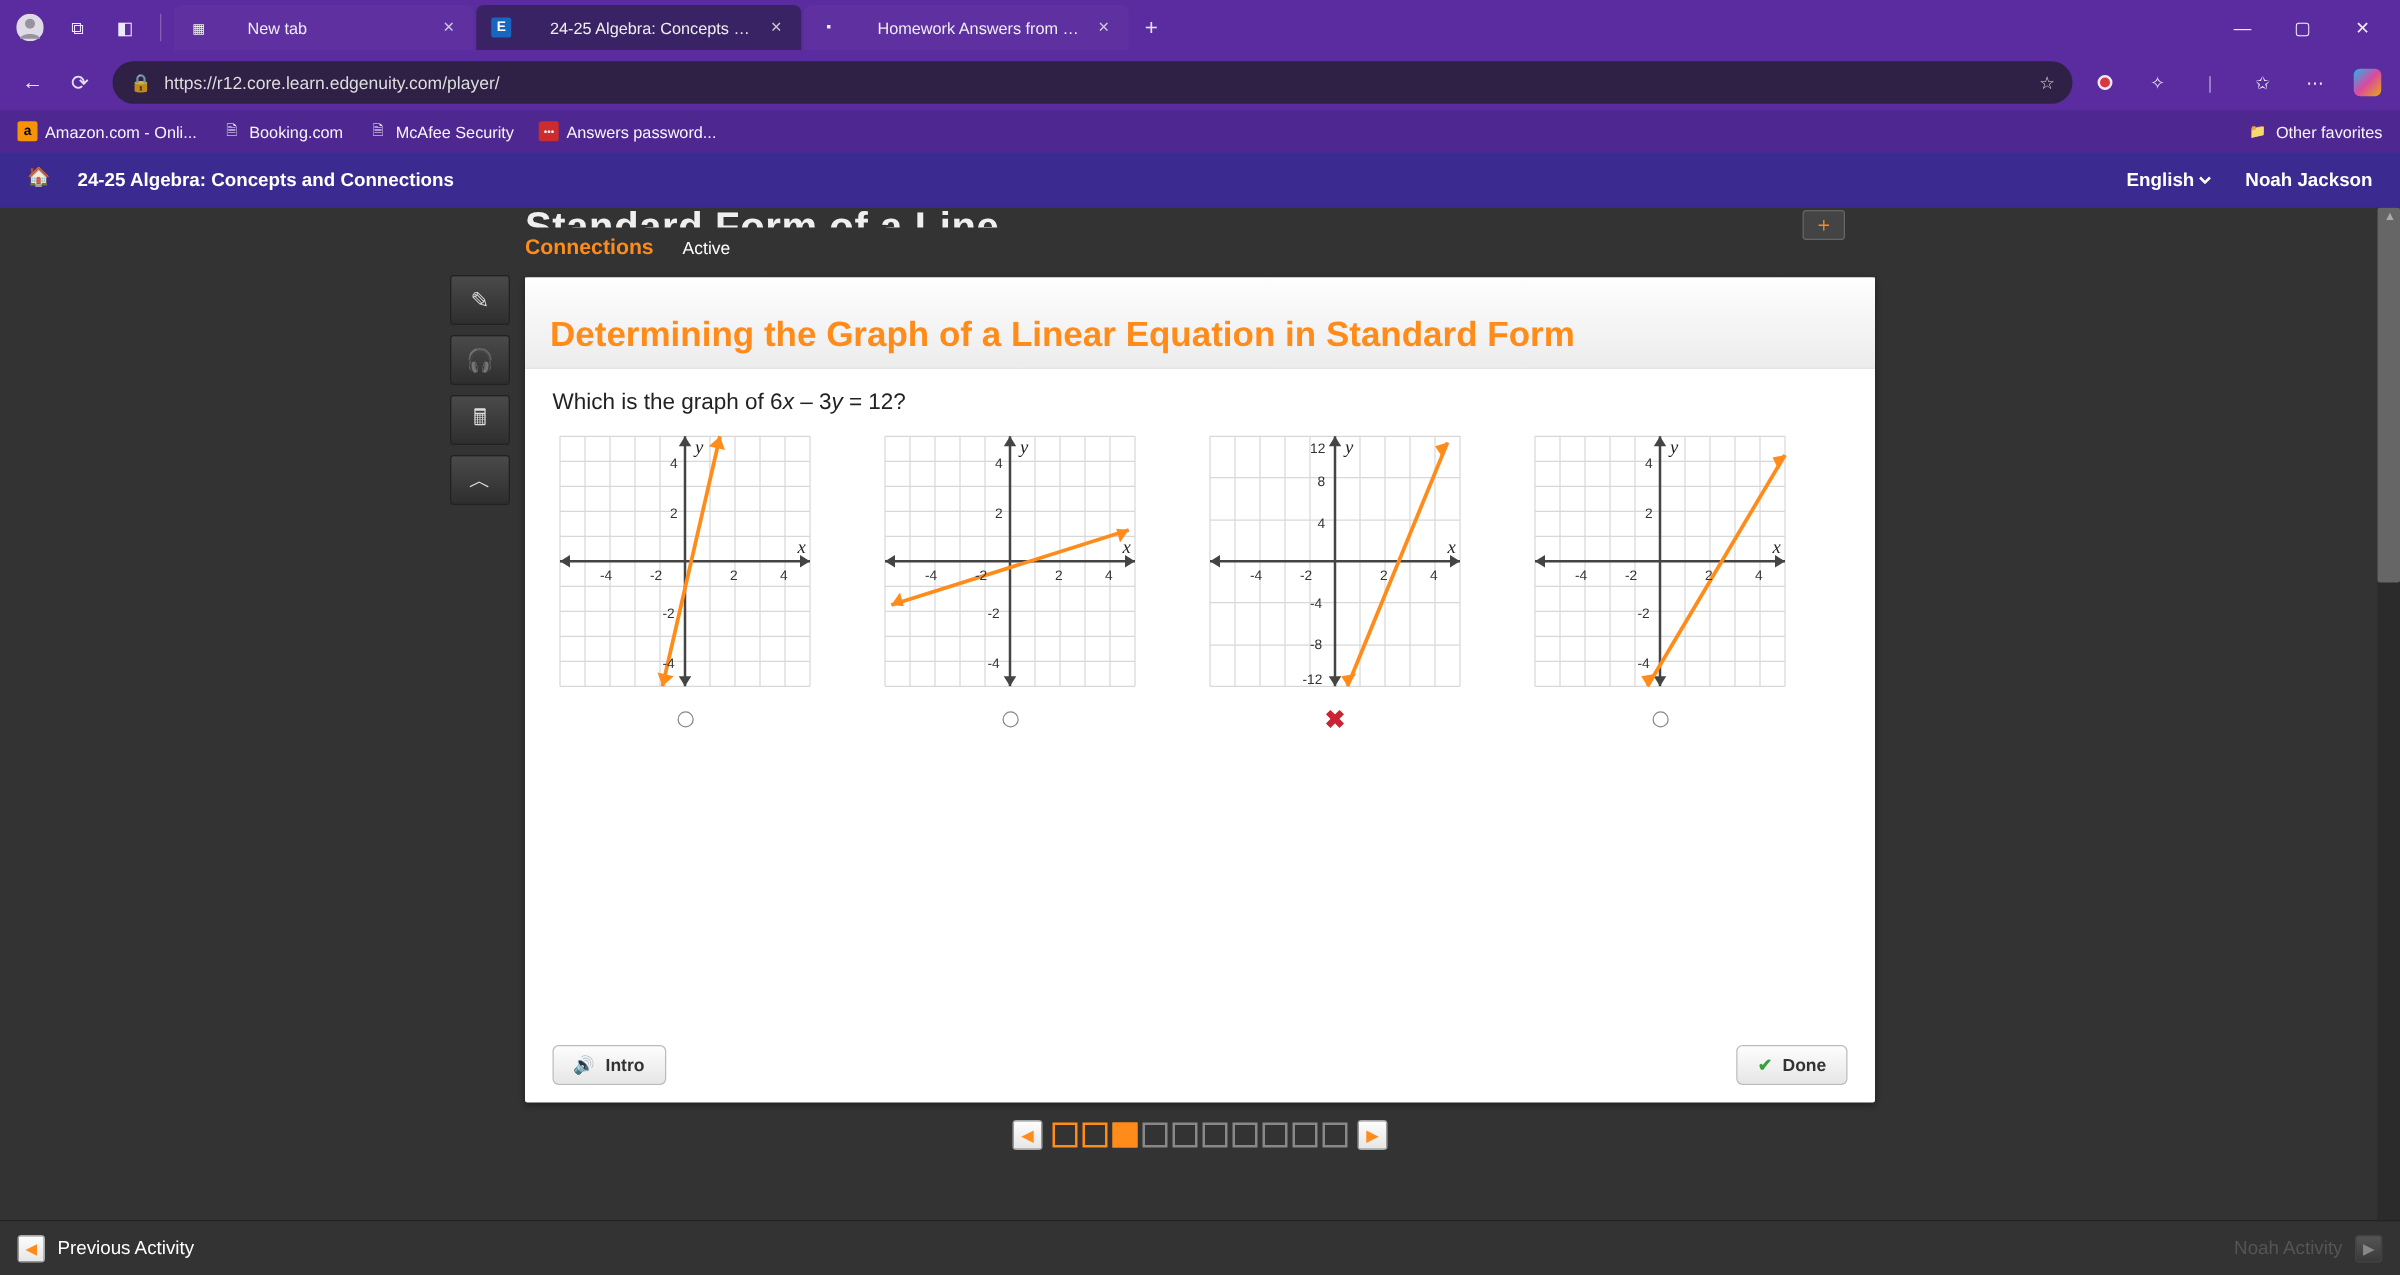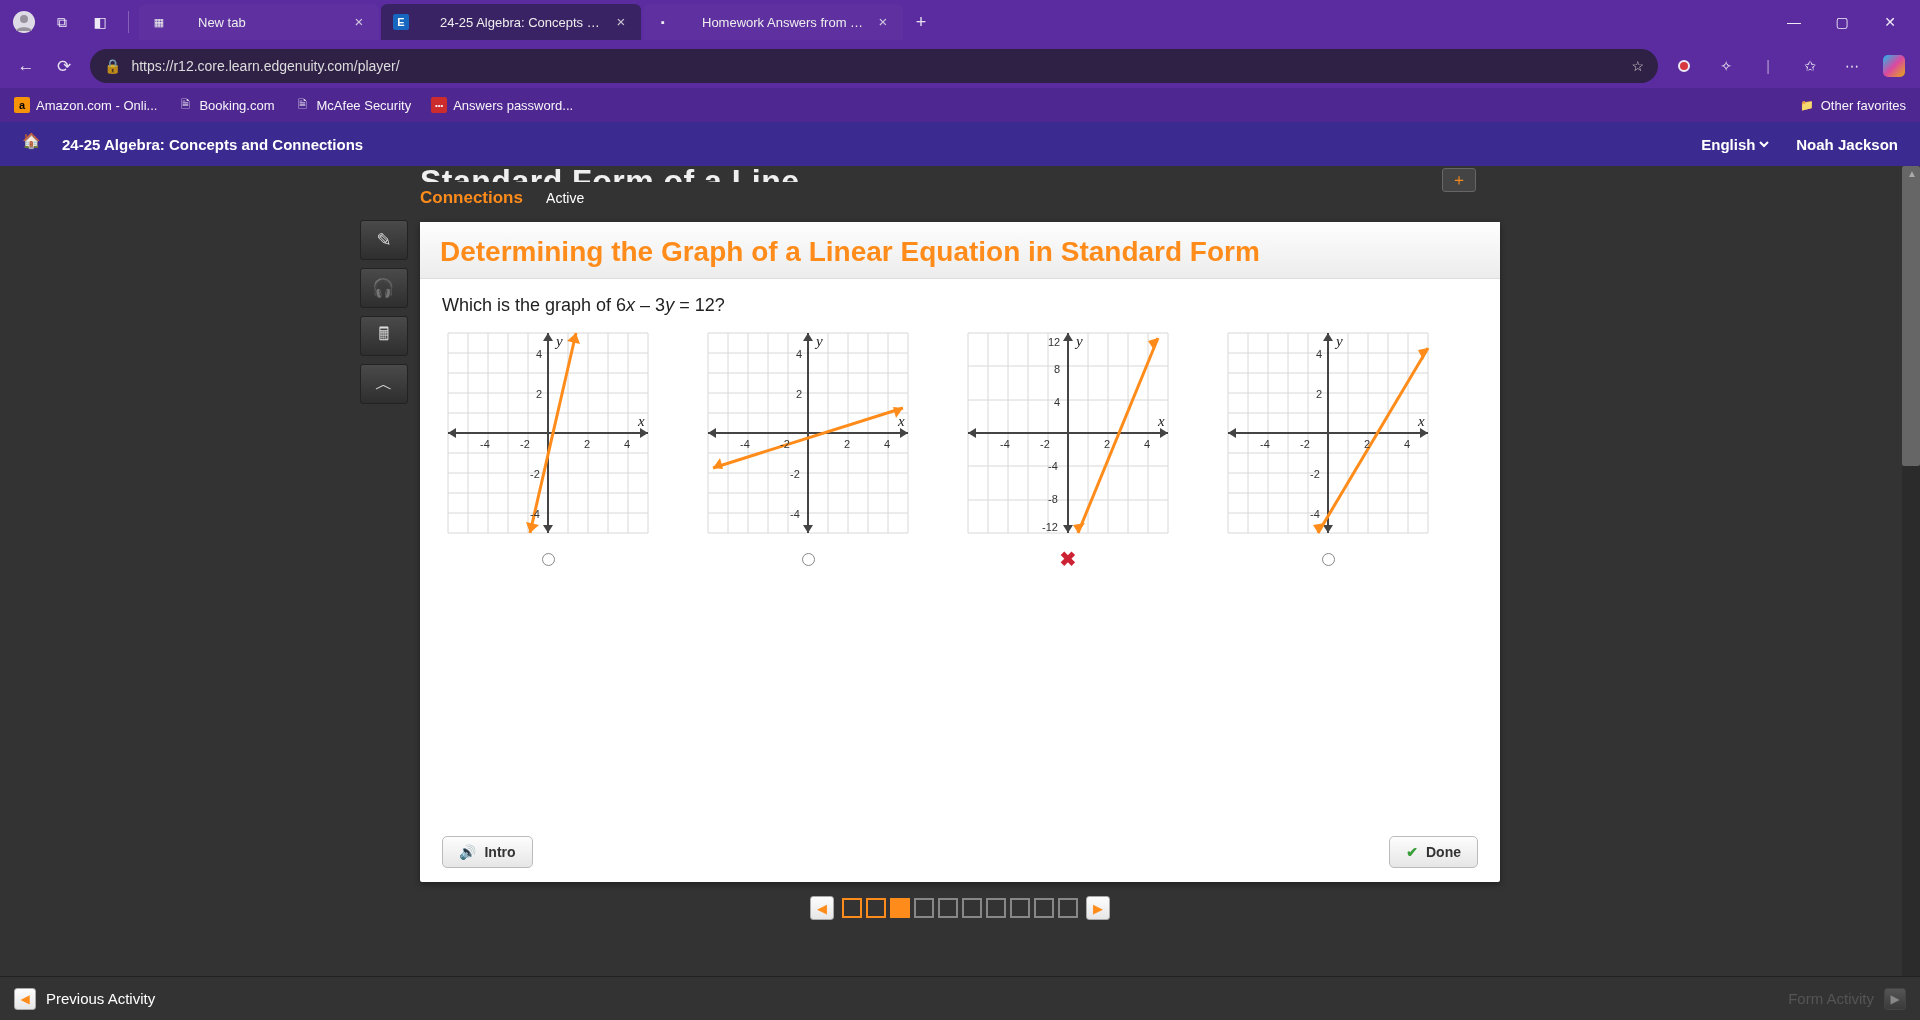--- a/index.html
+++ b/index.html
@@ -46,21 +46,21 @@
 .lesson-title.cut { height:26px; overflow:hidden; line-height:50px; margin-top:-10px;}
 .lesson-sub { margin-top:6px; }
 .lesson-sub .assign { color:#ff8c1a; font-size:17px; font-weight:700; margin-right:20px;}
 .lesson-sub .act { color:#fff; font-size:14px; }
 
 .toolcol { position:absolute; left:-60px; top:64px; width:48px; display:flex; flex-direction:column; gap:8px;}
 .toolcol .tbtn { width:48px; height:40px; background:linear-gradient(#4a4a4a,#2e2e2e); border:1px solid #222; border-radius:3px; display:flex; align-items:center; justify-content:center; font-size:18px; color:#ddd;}
 
 .card { margin-top:14px; background:#fff; color:#222; border-radius:2px; box-shadow:0 2px 6px rgba(0,0,0,.4); min-height:660px; padding-bottom:18px; position:relative;}
 .card-hdr { padding:14px 20px 10px 20px; background:linear-gradient(#fefefe,#ececec); border-bottom:1px solid #ddd;}
-.card-hdr h2 { color:#ff8c1a; font-size:28px; font-weight:700; }
+.card-hdr h2 { color:#ff8c1a; font-size:28px; font-weight:700;margin-top:16px; }
 .qtext { padding:16px 22px 8px 22px; font-size:18px; color:#222; }
 .qtext .it { font-style:italic; }
 
 .choices { display:flex; gap:40px; padding:4px 18px 0 18px; }
 .choice { width:220px; display:flex; flex-direction:column; align-items:center; }
 .choice svg { width:220px; height:210px; }
 .choice .mark { height:26px; margin-top:8px; font-size:16px; color:#666; display:flex; align-items:center; justify-content:center;}
 .choice .mark.radio { }
 .choice .mark.radio .r { width:13px; height:13px; border:1px solid #888; border-radius:50%; display:inline-block;}
 .choice .mark.wrong { color:#c23; font-weight:900; font-size:20px;}
@@ -455,16 +455,16 @@
     </div>
   </div>
 </div>
 
 <div class="footer">
   <div class="prev">
     <span class="pbtn">◀</span>
     <span>Previous Activity</span>
   </div>
   <div class="next">
-    <span>Form Activity</span>
+    <span>Noah Activity</span>
     <span class="pbtn">▶</span>
   </div>
 </div>
 
 </body></html>

